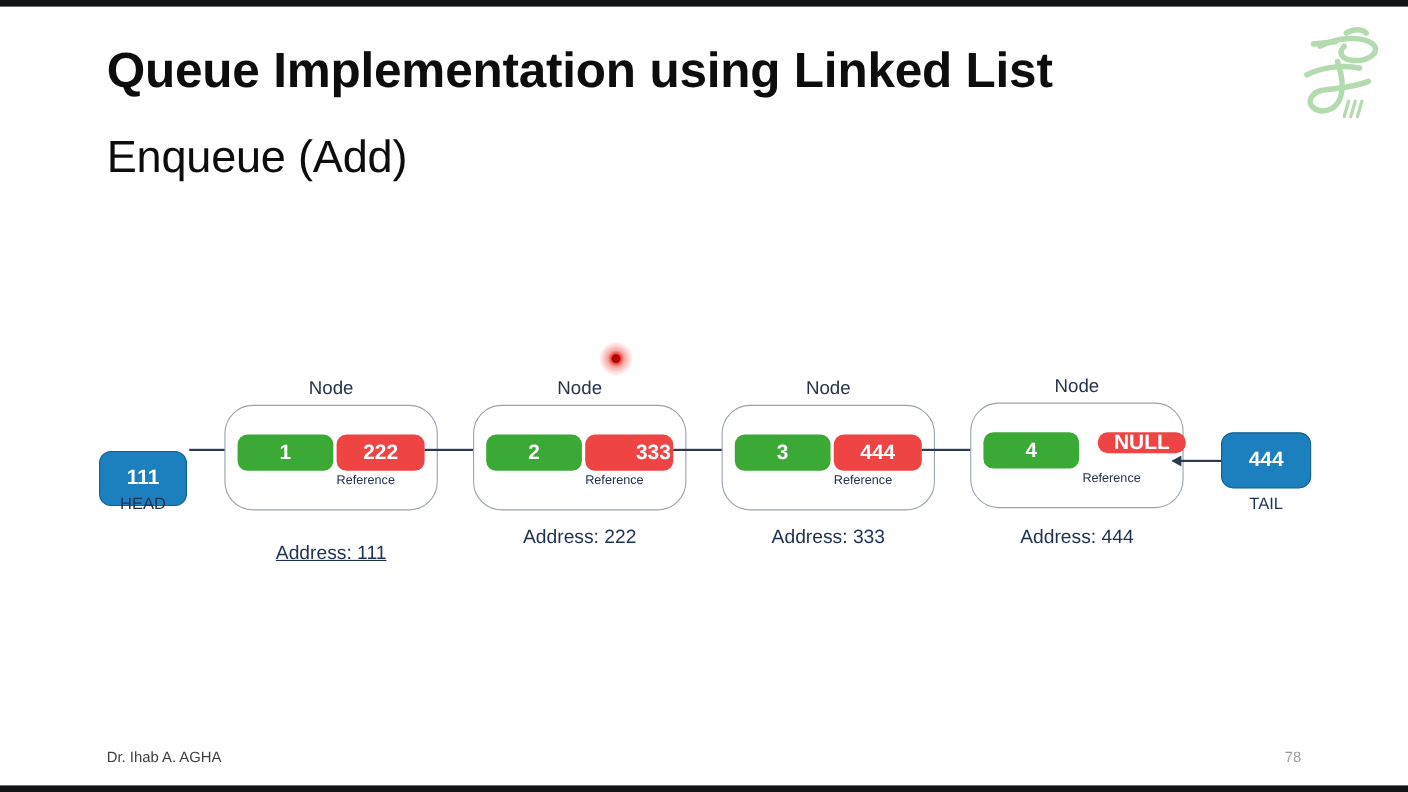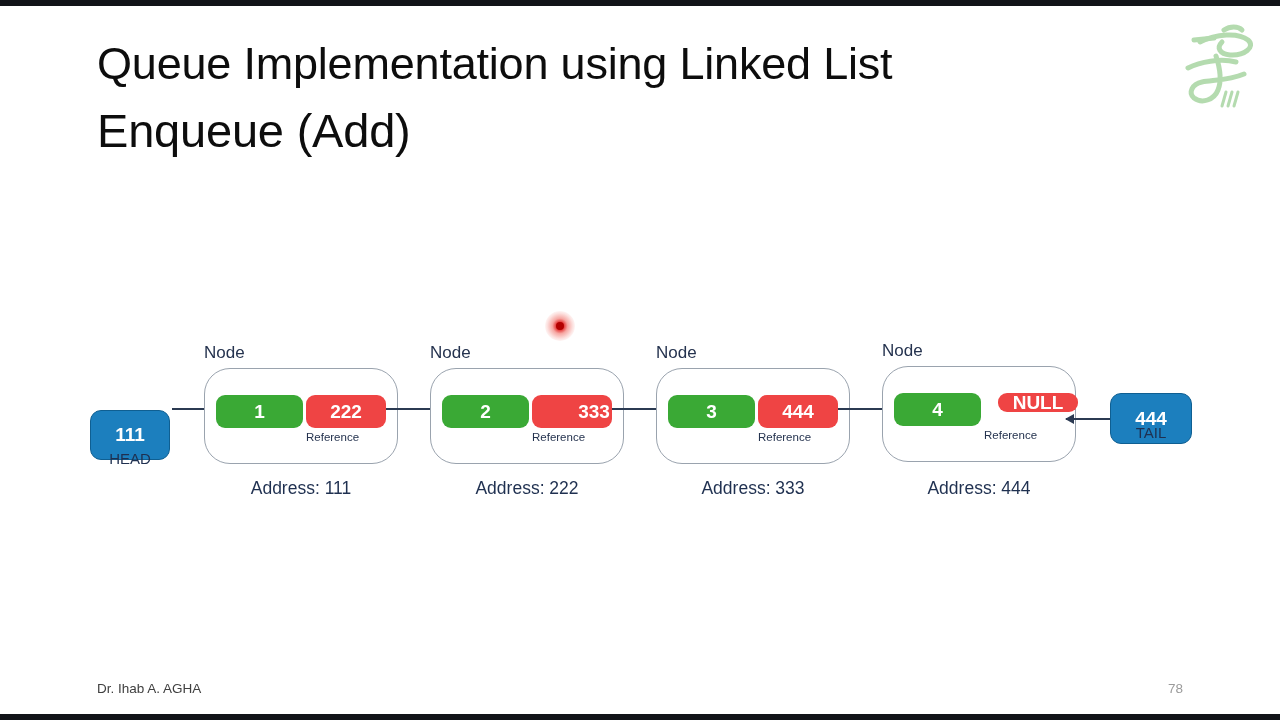--- a/index.html
+++ b/index.html
@@ -30,32 +30,32 @@
   
   .title-block {
     position: absolute;
     left: 97px;
     top: 38px;
     width: 1000px;
   }
   .title-line1 {
     font-size: 45px;
     line-height: 52px;
-    font-weight: 400;
+    font-weight: 700;
     color: #0d0d0d;
     letter-spacing: -0.2px;
     white-space: nowrap;
   }
   .title-line2 {
-    font-size: 47px;
+    font-size: 41px;
     line-height: 50px;
     font-weight: 400;
     color: #0d0d0d;
     letter-spacing: -0.2px;
-    margin-top: 16px;
+    margin-top: 27px;
     white-space: nowrap;
   }
 
   
   .logo {
     position: absolute;
     right: 8px;
     top: 8px;
     width: 108px;
     height: 108px;
@@ -70,20 +70,21 @@
     width: 1280px;
     height: 720px;
   }
 
   
   .node-group { position: absolute; }
 
   .node-caption {
     position: absolute;
     width: 100%;
+    text-align: center;
     font-size: 17px;
     color: #25334f;
     white-space: nowrap;
   }
 
   .node-box {
     position: absolute;
     border: 1.4px solid #9aa3ae;
     border-radius: 26px;
     background: #ffffff;
@@ -250,21 +251,21 @@
   <div class="node-group" style="left:204px; top:343px; width:194px; height:160px;">
     <div class="node-caption" style="top:0px;">Node</div>
     <div class="node-box" style="left:0px; top:25px; width:194px; height:96px;"></div>
     <div class="cell cell-data" style="left:12px; top:52px; width:87px; height:33px;">
       <span>1</span>
     </div>
     <div class="cell cell-ref" style="left:102px; top:52px; width:80px; height:33px;">
       <span>222</span>
     </div>
     <div class="ref-label" style="left:102px; top:88px; width:80px;">Reference</div>
-    <div class="addr-label" style="left:0px; top:135px; width:194px;">Address: 111</div>
+    <div class="addr-label" style="left:0px; top:149px; width:194px;text-decoration:underline;">Address: 111</div>
   </div>
   <div class="arrow" style="left:386px; top:408px; width:54px;"></div>
 
   <div class="node-group" style="left:430px; top:343px; width:194px; height:160px;">
     <div class="node-caption" style="top:0px;">Node</div>
     <div class="node-box" style="left:0px; top:25px; width:194px; height:96px;"></div>
     <div class="cell cell-data" style="left:12px; top:52px; width:87px; height:33px;">
       <span>2</span>
     </div>
     <div class="cell cell-ref" style="left:102px; top:52px; width:80px; height:33px;padding-left:44px;">
@@ -299,19 +300,19 @@
       <span>NULL</span>
     </div>
     <div class="ref-label" style="left:102px; top:88px; width:80px;">Reference</div>
     <div class="addr-label" style="left:0px; top:137px; width:194px;">Address: 444</div>
   </div>
 
   <div class="arrow left" style="left:1066px; top:418px; width:46px;"></div>
   <div class="ptr-box" style="left:1110px; top:393px; width:82px; height:51px;">
     <span>444</span>
   </div>
-  <div class="ptr-label" style="left:1110px; top:424px; width:82px;text-align:center;">TAIL</div>
+  <div class="ptr-label" style="left:1110px; top:450px; width:82px;text-align:center;">TAIL</div>
 
   <div class="cursor-dot" style="left:545px; top:311px;"></div>
 </div>
 
 <div class="footer-author">Dr. Ihab A. AGHA</div>
 <div class="footer-page">78</div>
 
 </body></html>

